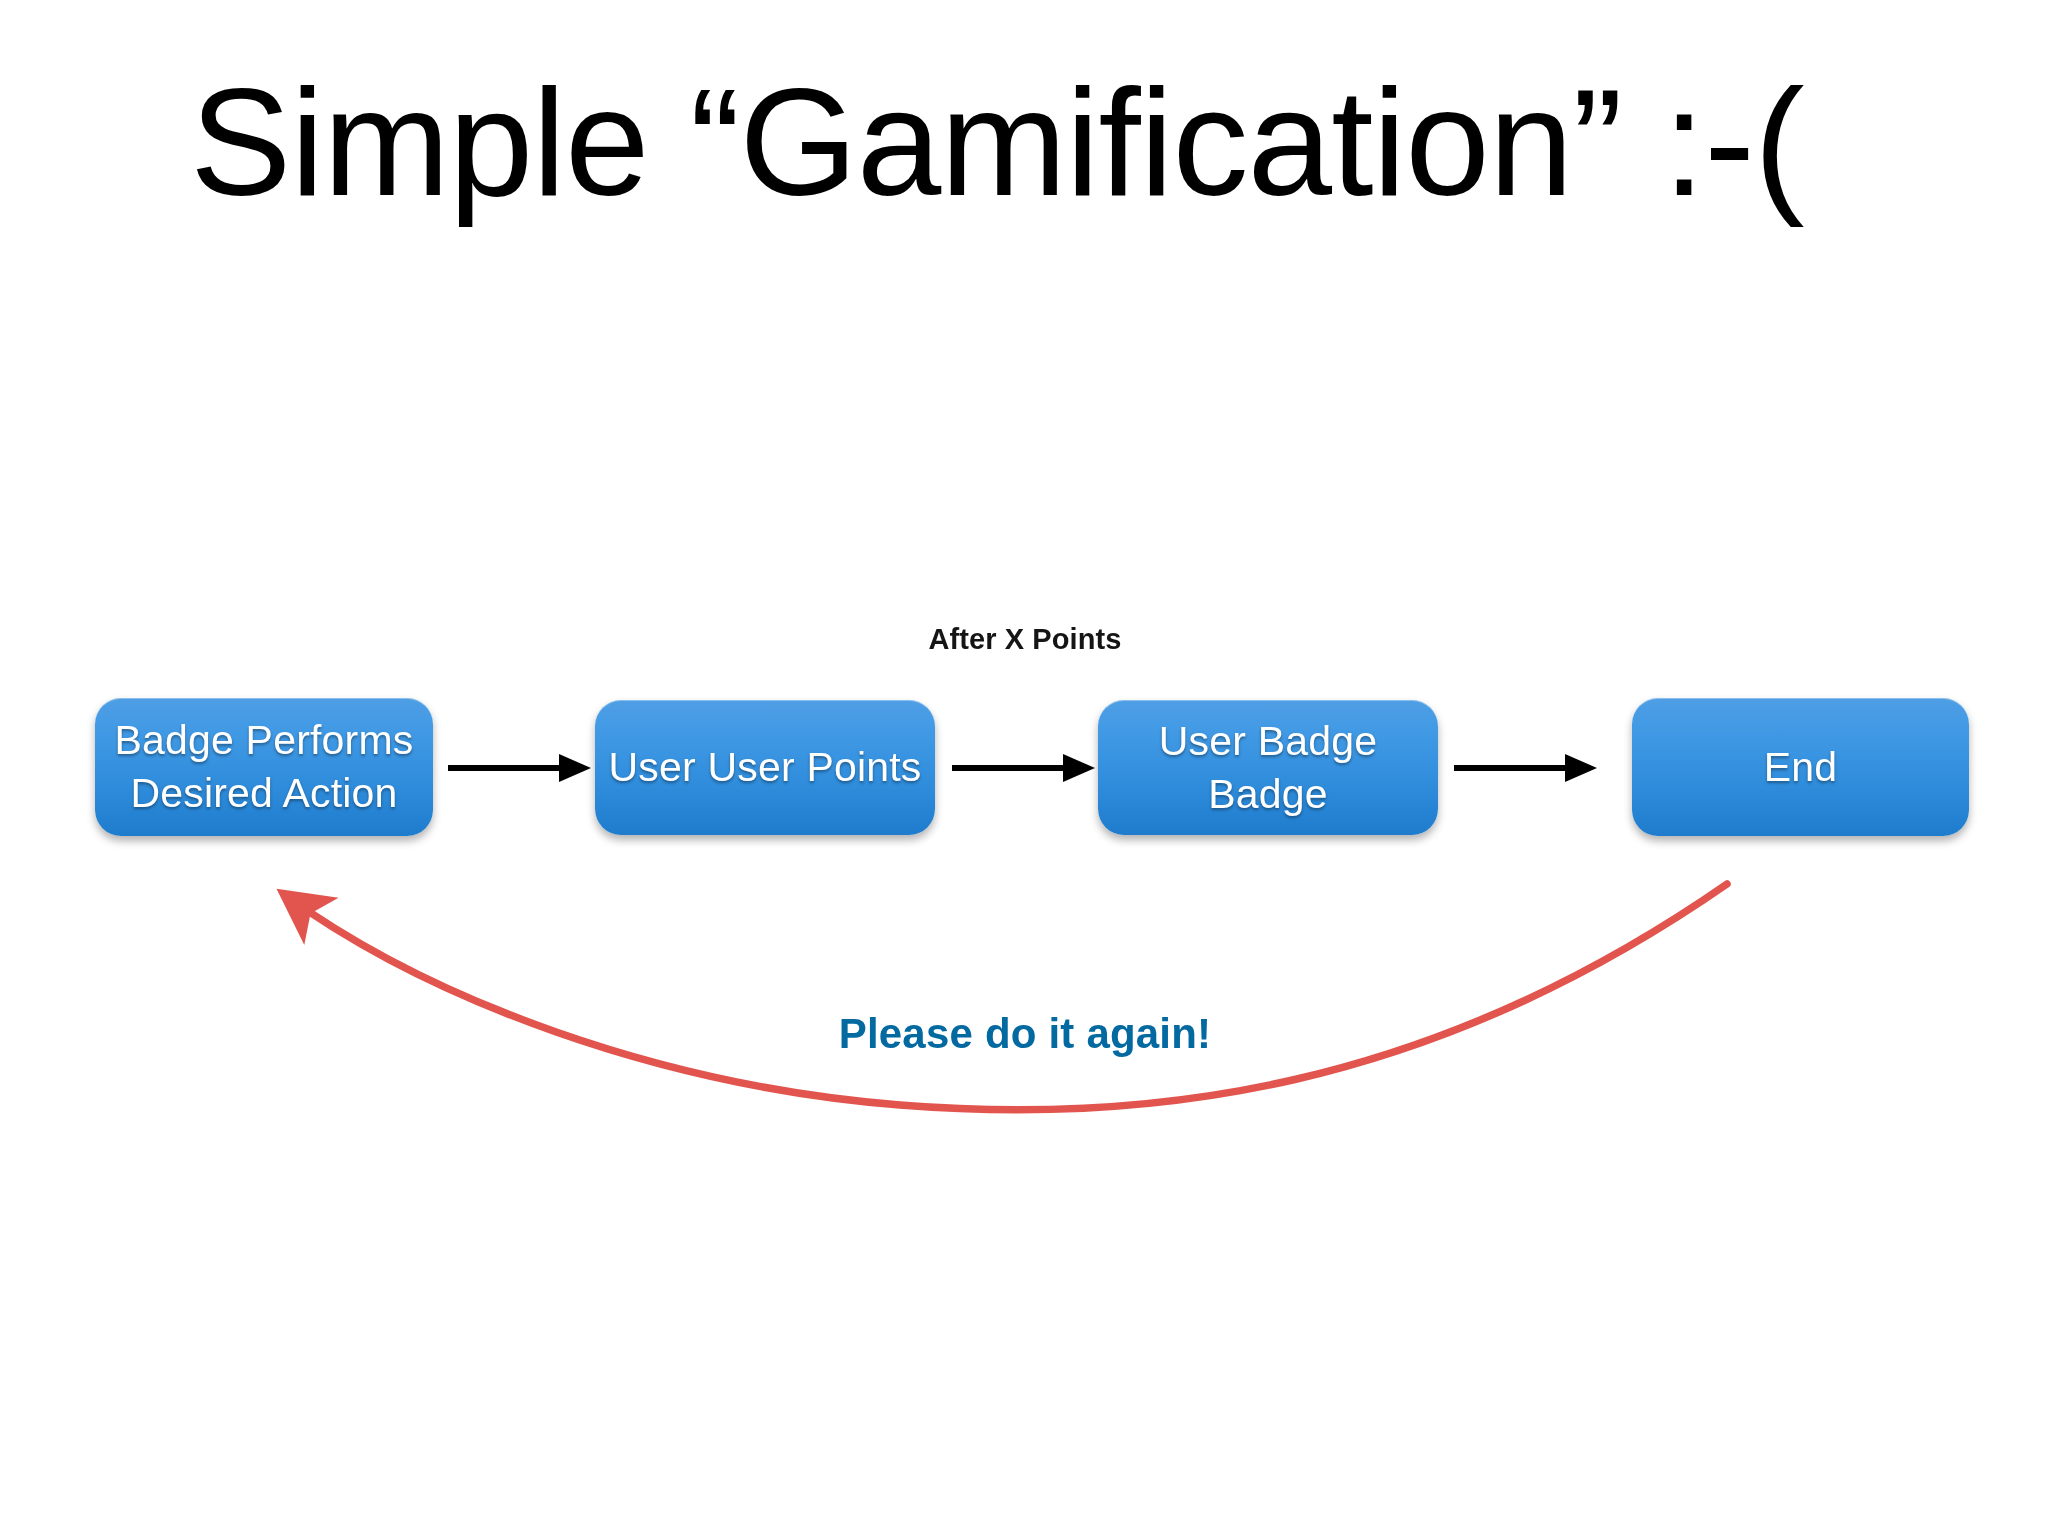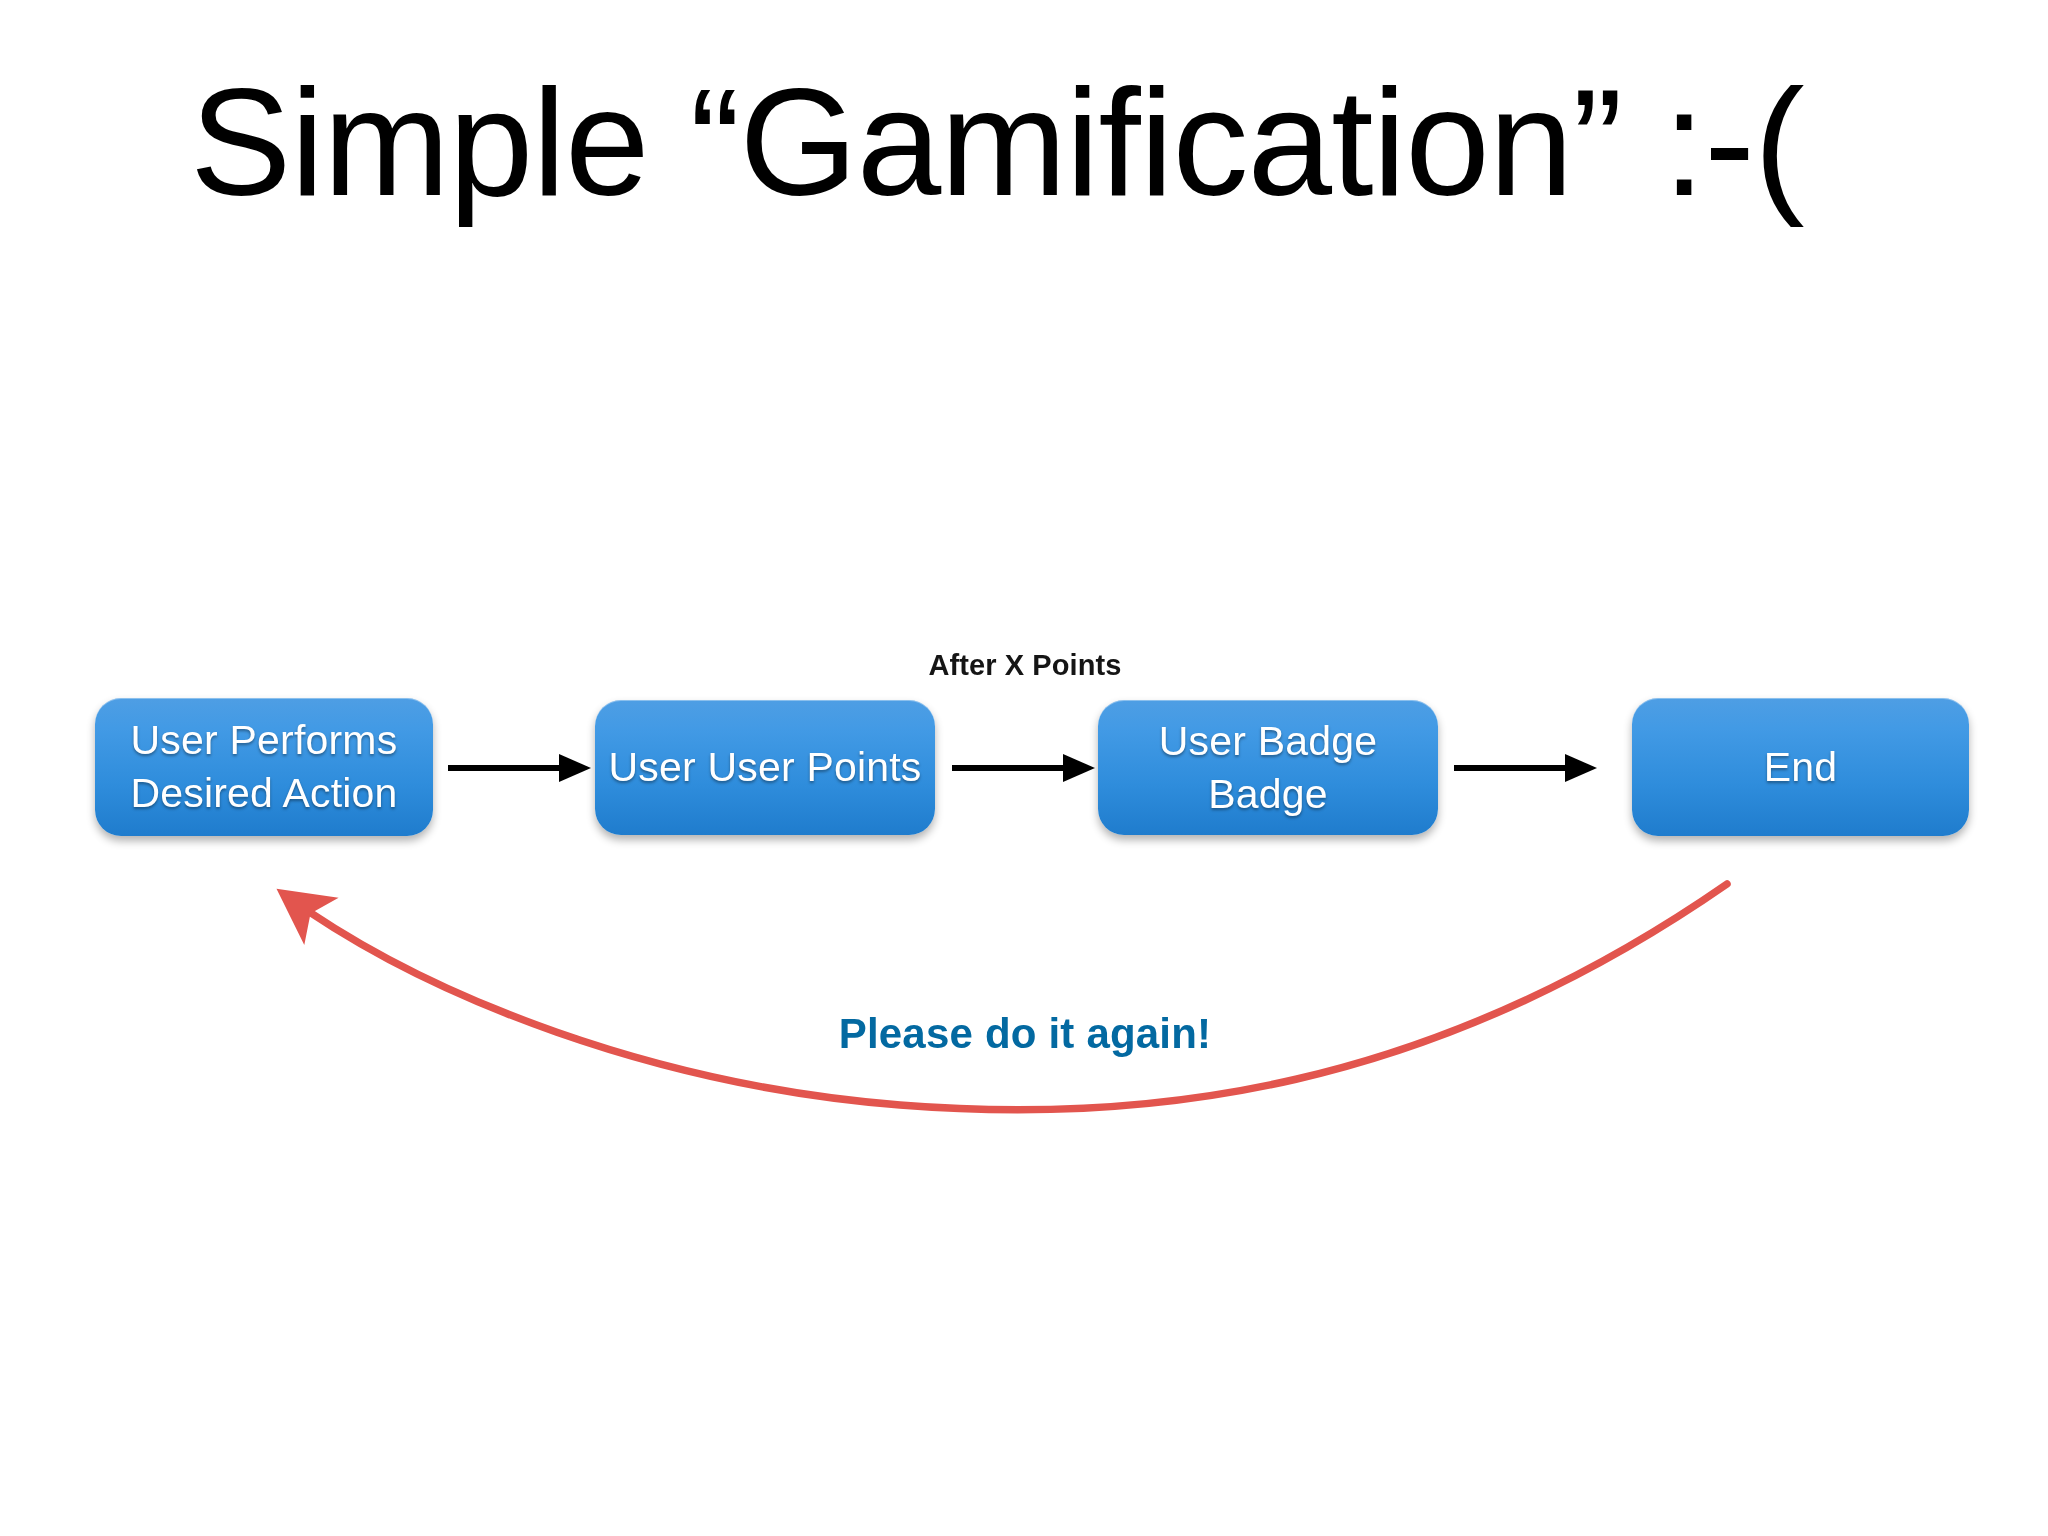--- a/index.html
+++ b/index.html
@@ -82,21 +82,21 @@
     height: 46px;
   }
   #arrow-1 { left: 446px;  top: 745px; width: 150px; }
   #arrow-2 { left: 950px;  top: 745px; width: 150px; }
   #arrow-3 { left: 1452px; top: 745px; width: 150px; }
 
   
   #arrow-label-after-x-points {
     position: absolute;
     left: 845px;
-    top: 649px;
+    top: 623px;
     width: 360px;
     text-align: center;
     font-family: "Liberation Sans", sans-serif;
     font-size: 29px;
     font-weight: bold;
     color: #151515;
     letter-spacing: 0.1px;
     white-space: nowrap;
   }
 
@@ -152,21 +152,21 @@
     </svg>
 
     <svg class="flow-arrow" id="arrow-3" viewBox="0 0 150 46">
       <line x1="2" y1="23" x2="118" y2="23" stroke="#000000" stroke-width="6"></line>
       <path d="M 113 9 L 145 23 L 113 37 Z" fill="#000000"></path>
     </svg>
 
     <div id="arrow-label-after-x-points">After X Points</div>
 
     <div class="flow-box" id="box-user-action">
-      <span class="flow-box-label">User Performs
+      <span class="flow-box-label">Badge Performs
 Desired Action</span>
     </div>
 
     <div class="flow-box" id="box-user-points">
       <span class="flow-box-label">User User Points</span>
     </div>
 
     <div class="flow-box" id="box-user-badge">
       <span class="flow-box-label">User Badge Badge</span>
     </div>

